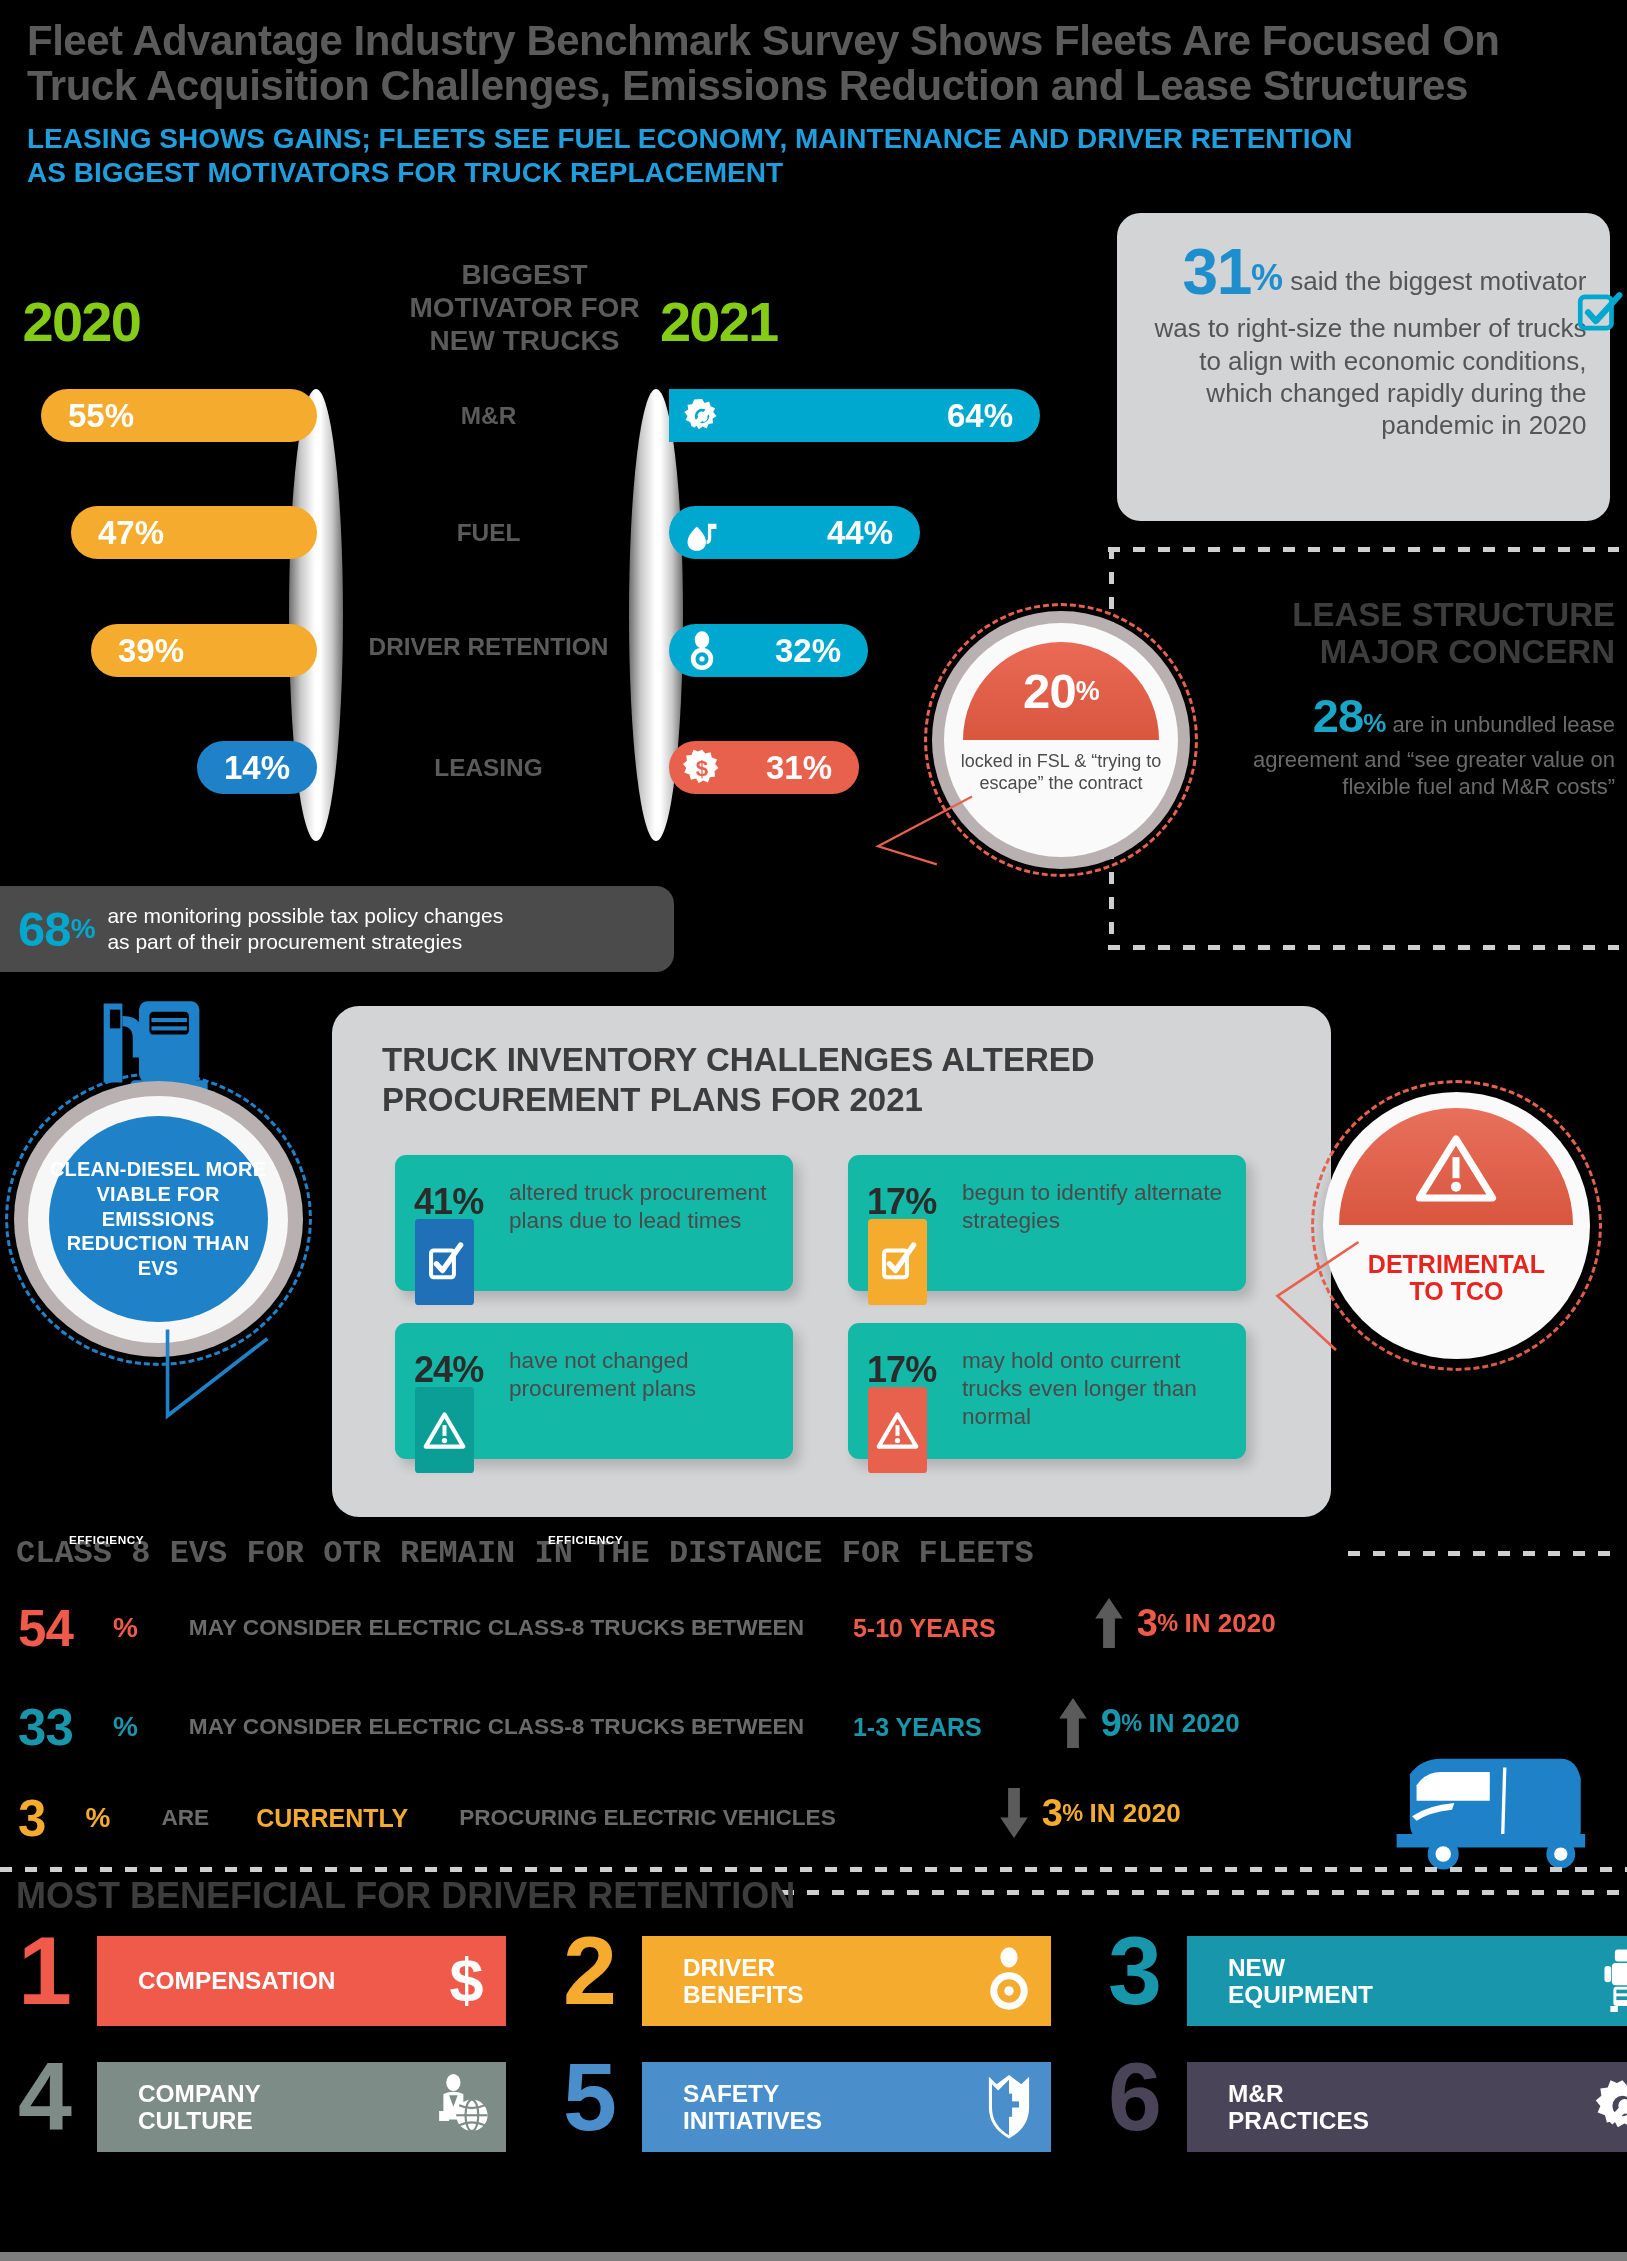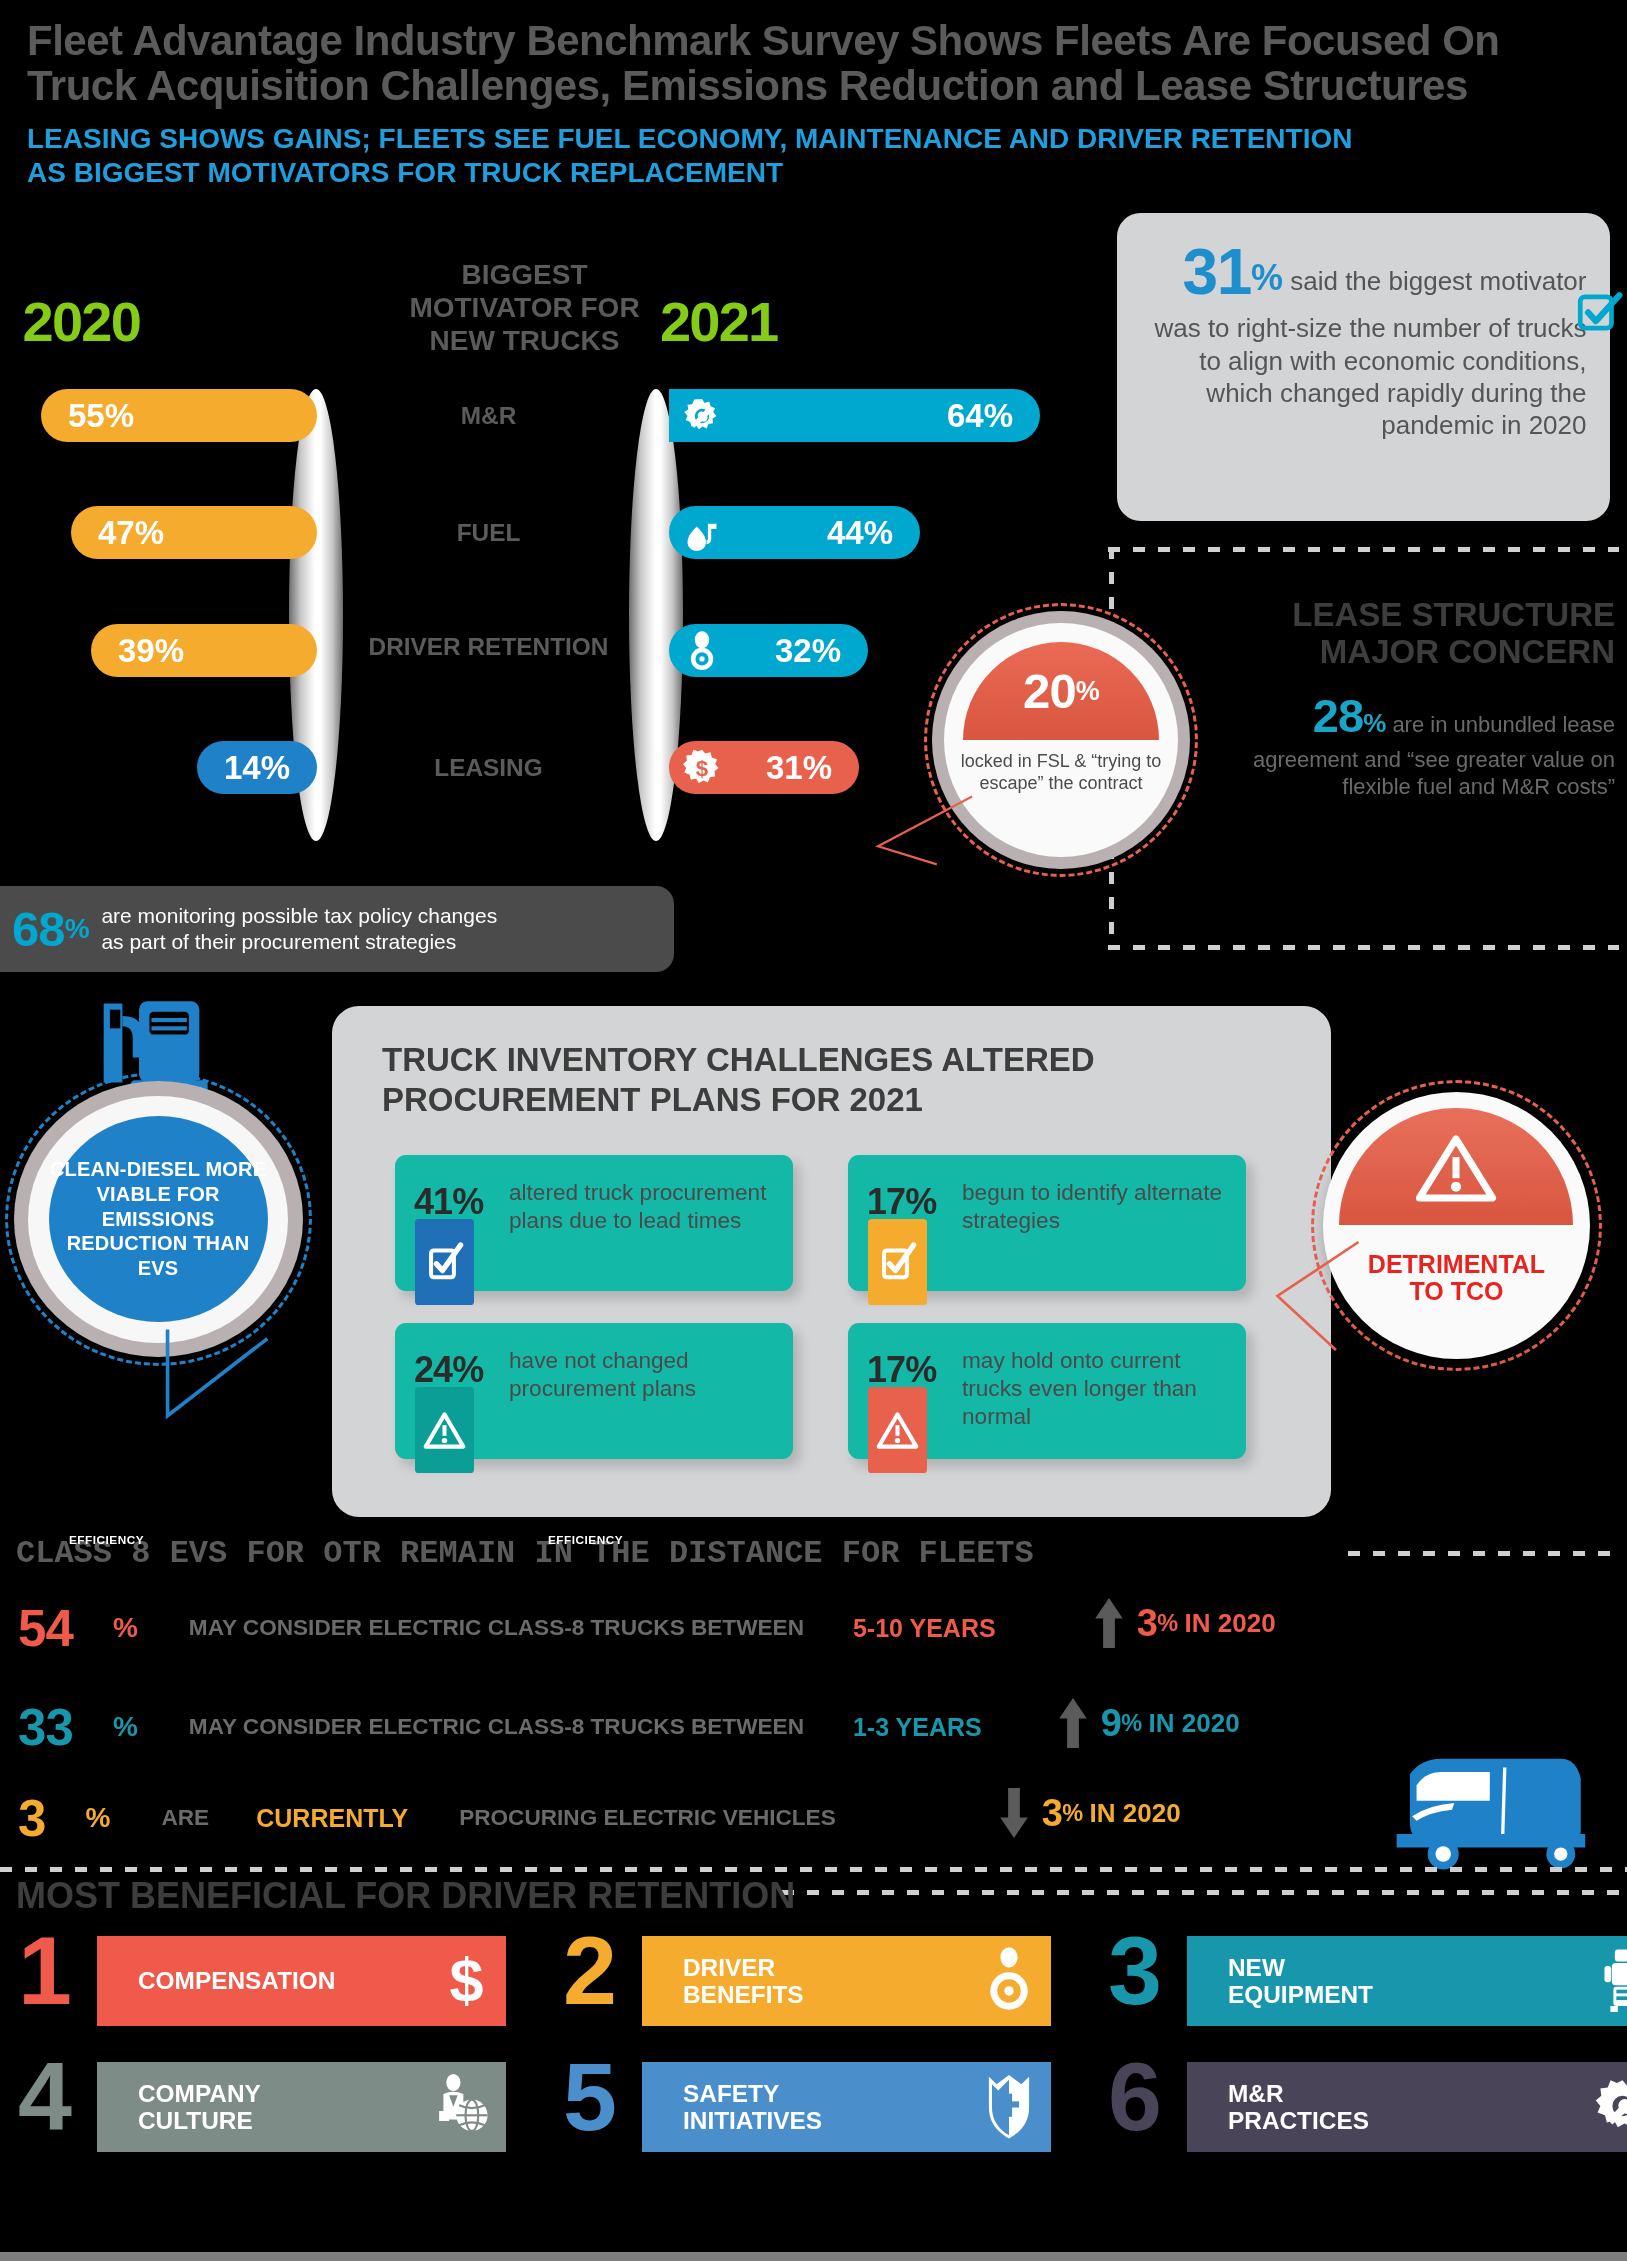--- a/index.html
+++ b/index.html
@@ -91,21 +91,21 @@
        display:flex; align-items:center; justify-content:center; }
   #circle20 .dome span { font-size: 49px; font-weight: bold; color:#fff; letter-spacing:-0.9px; }
   #circle20 .dome .pct { font-size: 27px; }
   #circle20 .caption { position: absolute; left: 18px; top: 140px; width: 222px;
        text-align:center; font-size: 18px; color:#4b4b4b; line-height:1.2; }
   #circle20 .pointer { position:absolute; left:-63px; top: 181px; width: 104px; height: 77px; }
 
   
   #bar68 { position: absolute; left: 0; top: 886px; width: 674px; height: 86px;
       background: #4b4b4b; border-radius: 0 18px 18px 0;
-      display:flex; align-items:center; padding-left: 12px; }
+      display:flex; align-items:center; padding-left: 18px; }
   #bar68 .big { font-size: 49px; font-weight: bold; color: #00a7cf; letter-spacing:-0.9px; }
   #bar68 .pct { font-size: 28px; font-weight: bold; color: #00a7cf; }
   #bar68 .txt { margin-left: 11.8px; font-size: 21px; color:#fff; line-height:1.22; }
 
   
   #mid-panel { position: absolute; left: 332px; top: 1006px; width: 999px; height: 511px;
       background: #d3d4d6; border-radius: 27px; }
   #mid-title { position:absolute; left: 50px; top: 34px; width: 859px;
       font-size: 33px; font-weight: bold; color:#3d3d3d; line-height: 1.2; }
   .fact-card { position:absolute; width: 398px; height: 136px; background:#14b8a6; border-radius: 11px;

